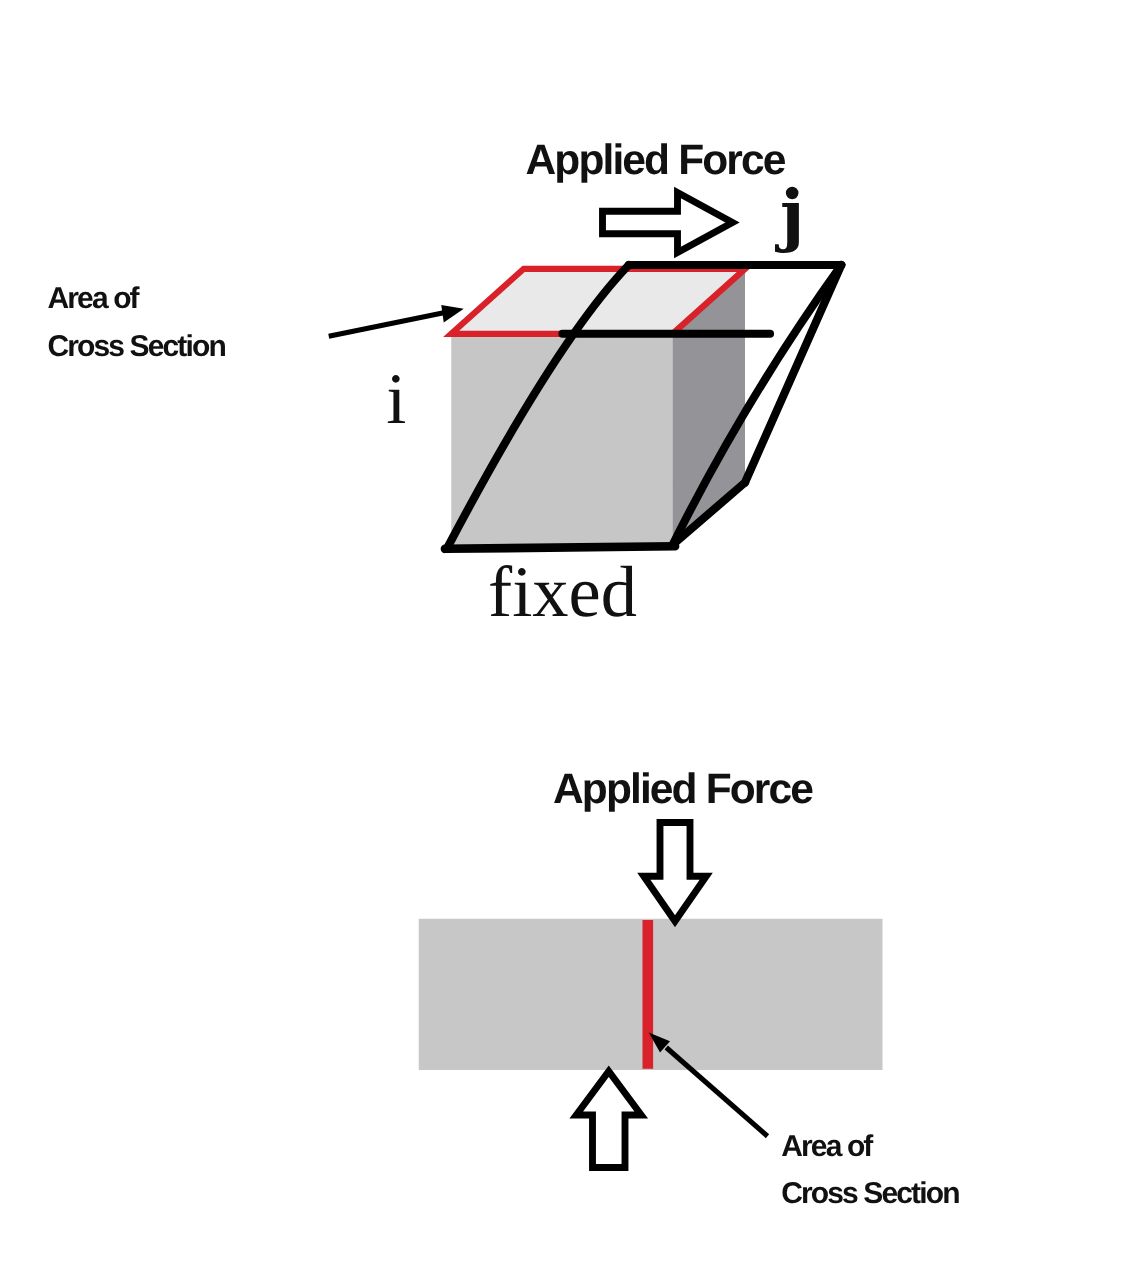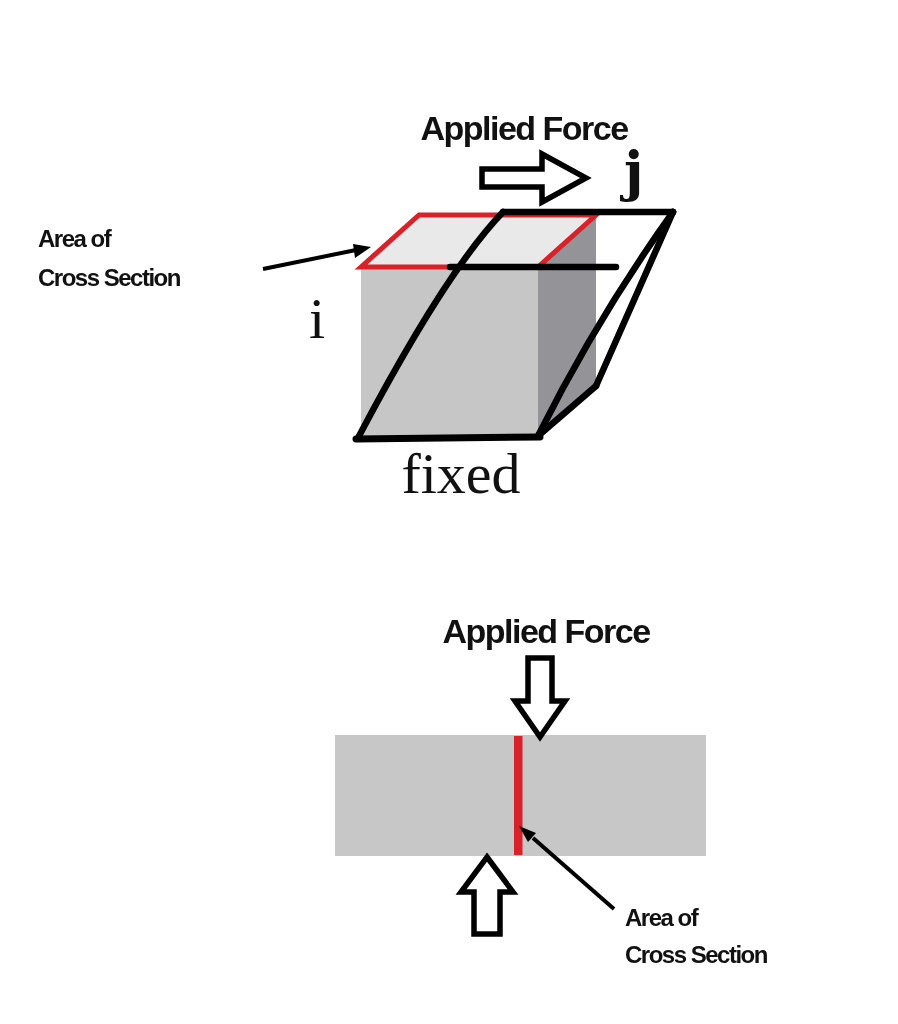--- a/index.html
+++ b/index.html
@@ -76,21 +76,21 @@
 
   <div class="j-label" style="left:624px;top:144px;">j</div>
 
   <div class="lbl small" style="left:38px;top:219px;">
     <div>Area of</div>
     <div>Cross Section</div>
   </div>
 
   <div class="serif" style="left:309px;top:290px;font-size:58px;">i</div>
 
-  <div class="serif centered" style="left:461px;top:445px;font-size:58px;text-align:center;">fixed</div>
+  <div class="serif centered" style="left:450px;top:445px;font-size:58px;text-align:center;">fixed</div>
 
   <div class="lbl centered" style="left:546px;top:612px;">Applied Force</div>
 
   <div class="lbl small" style="left:625px;top:899px;line-height:37px;">
     <div>Area of</div>
     <div>Cross Section</div>
   </div>
 
 </div>
 

